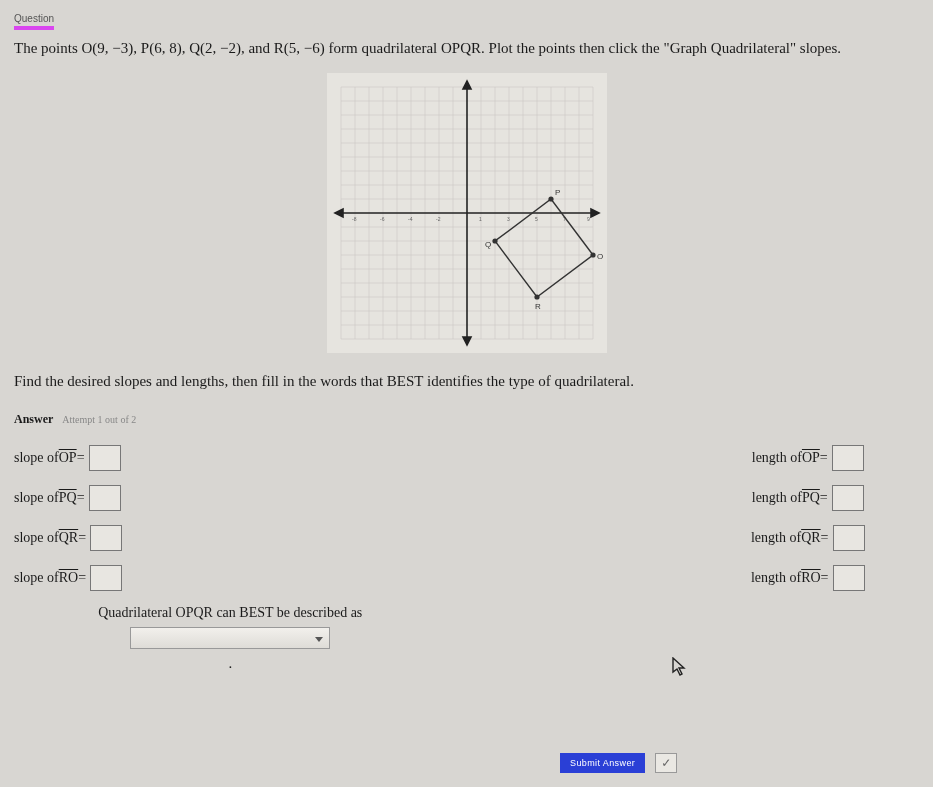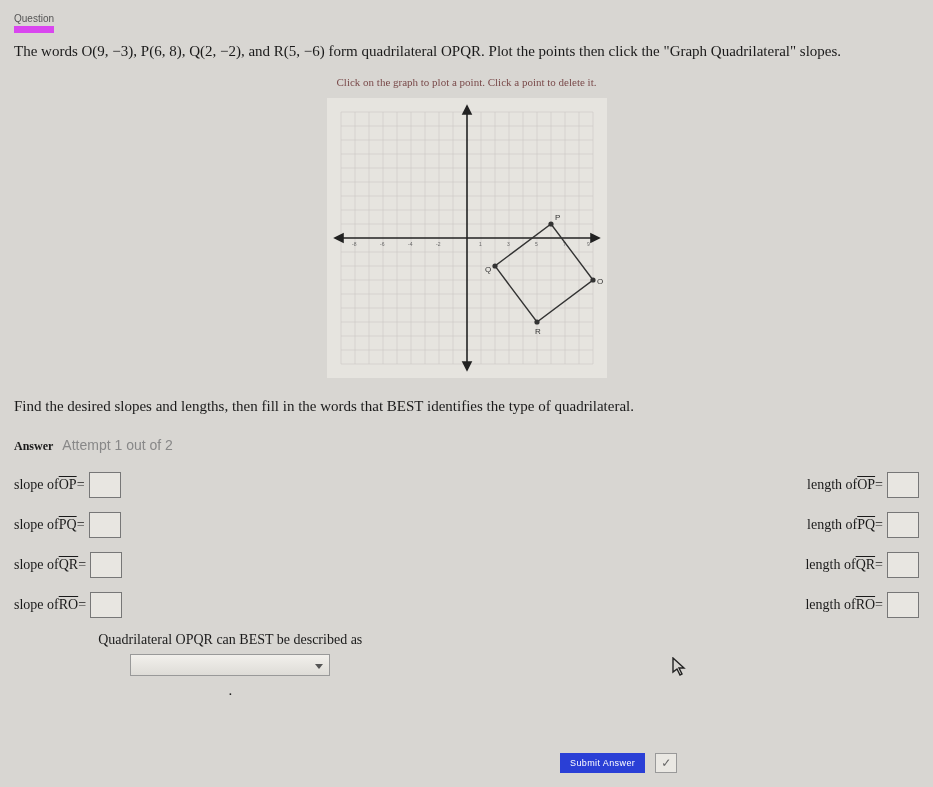--- a/index.html
+++ b/index.html
@@ -12,21 +12,21 @@
     overflow: hidden;
     position: relative;
   }
   .page {
     padding: 8px 14px 14px 14px;
   }
   .question-tag {
     font-size: 10px;
     color: #555;
     font-family: Arial, sans-serif;
-    border-bottom: 7px solid #d946ef;
+    border-bottom: 4px solid #d946ef;
     display: inline-block;
     padding-bottom: 2px;
     margin-bottom: 8px;
   }
   .problem-text {
     font-size: 15px;
     line-height: 1.4;
     margin-bottom: 14px;
   }
   .problem-text .coord { }
@@ -47,21 +47,21 @@
   }
   .find-text {
     font-size: 15px;
     margin-bottom: 22px;
   }
   .answer-line {
     font-size: 12px;
     margin-bottom: 18px;
   }
   .answer-line b { font-weight: bold; }
-  .answer-line span { color: #888; font-size: 14px; font-family: Liberation Sans, sans-serif; }
+  .answer-line span { color: #888; font-size: 10px; font-family: Liberation Serif, serif; }
   .answer-grid {
     display: flex;
     justify-content: space-between;
     gap: 40px;
   }
   .col { flex: 1; }
   .row {
     display: flex;
     align-items: center;
     font-size: 14px;
@@ -71,21 +71,21 @@
   .row .seg { text-decoration: overline; }
   .ans-input {
     width: 32px;
     height: 26px;
     border: 1px solid #777;
     background: #e8e6e1;
     margin-left: 4px;
     font-size: 13px;
     text-align: center;
   }
-  .col-right .row { justify-content: flex-end; padding-left: 210px; }
+  .col-right .row { justify-content: center; padding-left: 210px; }
   .quad-line {
     font-size: 14px;
     display: flex;
     align-items: center;
     gap: 6px;
     margin-top: 2px;
     flex-direction: column;
   }
   .dropdown {
     width: 200px;
@@ -146,24 +146,23 @@
   }
   .period { font-size: 15px; }
 </style>
 </head>
 <body>
 
 <div class="page">
   <div class="question-tag">Question</div>
 
   <div class="problem-text">
-    <span>The words </span><span class="coord">O(9, −3)</span><span>, </span><span class="coord">P(6, 8)</span><span>, </span><span class="coord">Q(2, −2)</span><span>, and </span><span class="coord">R(5, −6)</span><span> form quadrilateral OPQR. Plot the points then click the "Graph Quadrilateral" slopes.</span>
+    <span>The points </span><span class="coord">O(9, −3)</span><span>, </span><span class="coord">P(6, 8)</span><span>, </span><span class="coord">Q(2, −2)</span><span>, and </span><span class="coord">R(5, −6)</span><span> form quadrilateral OPQR. Plot the points then click the "Graph Quadrilateral" slopes.</span>
   </div>
 
-  <div class="instruction">Click on the graph to plot a point. Click a point to delete it.</div>
 
   <div class="graph-wrap">
     <svg class="graph" width="280" height="280" viewBox="0 0 280 280">
 
       <g stroke="#c5c3be" stroke-width="0.5">
 
         <line x1="14" y1="14" x2="14" y2="266"></line>
           <line x1="28" y1="14" x2="28" y2="266"></line>
           <line x1="42" y1="14" x2="42" y2="266"></line>
           <line x1="56" y1="14" x2="56" y2="266"></line>

